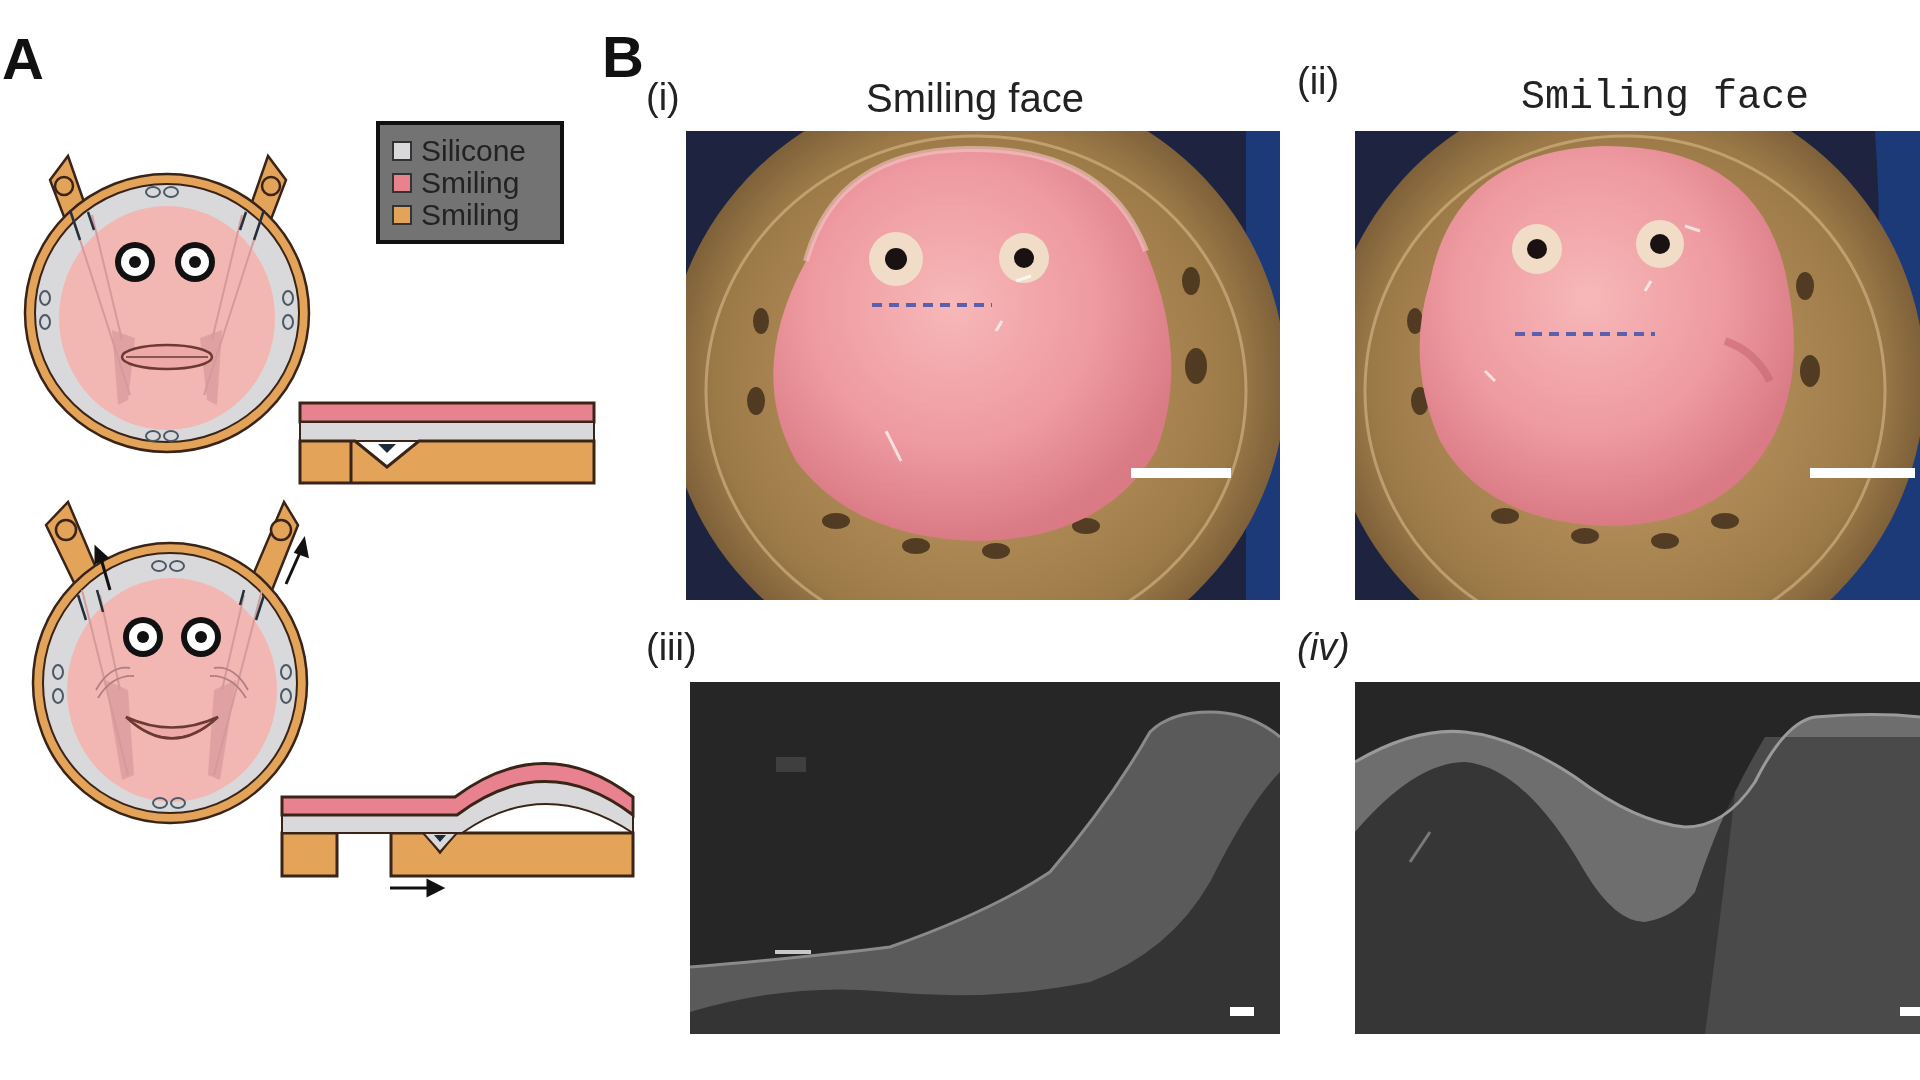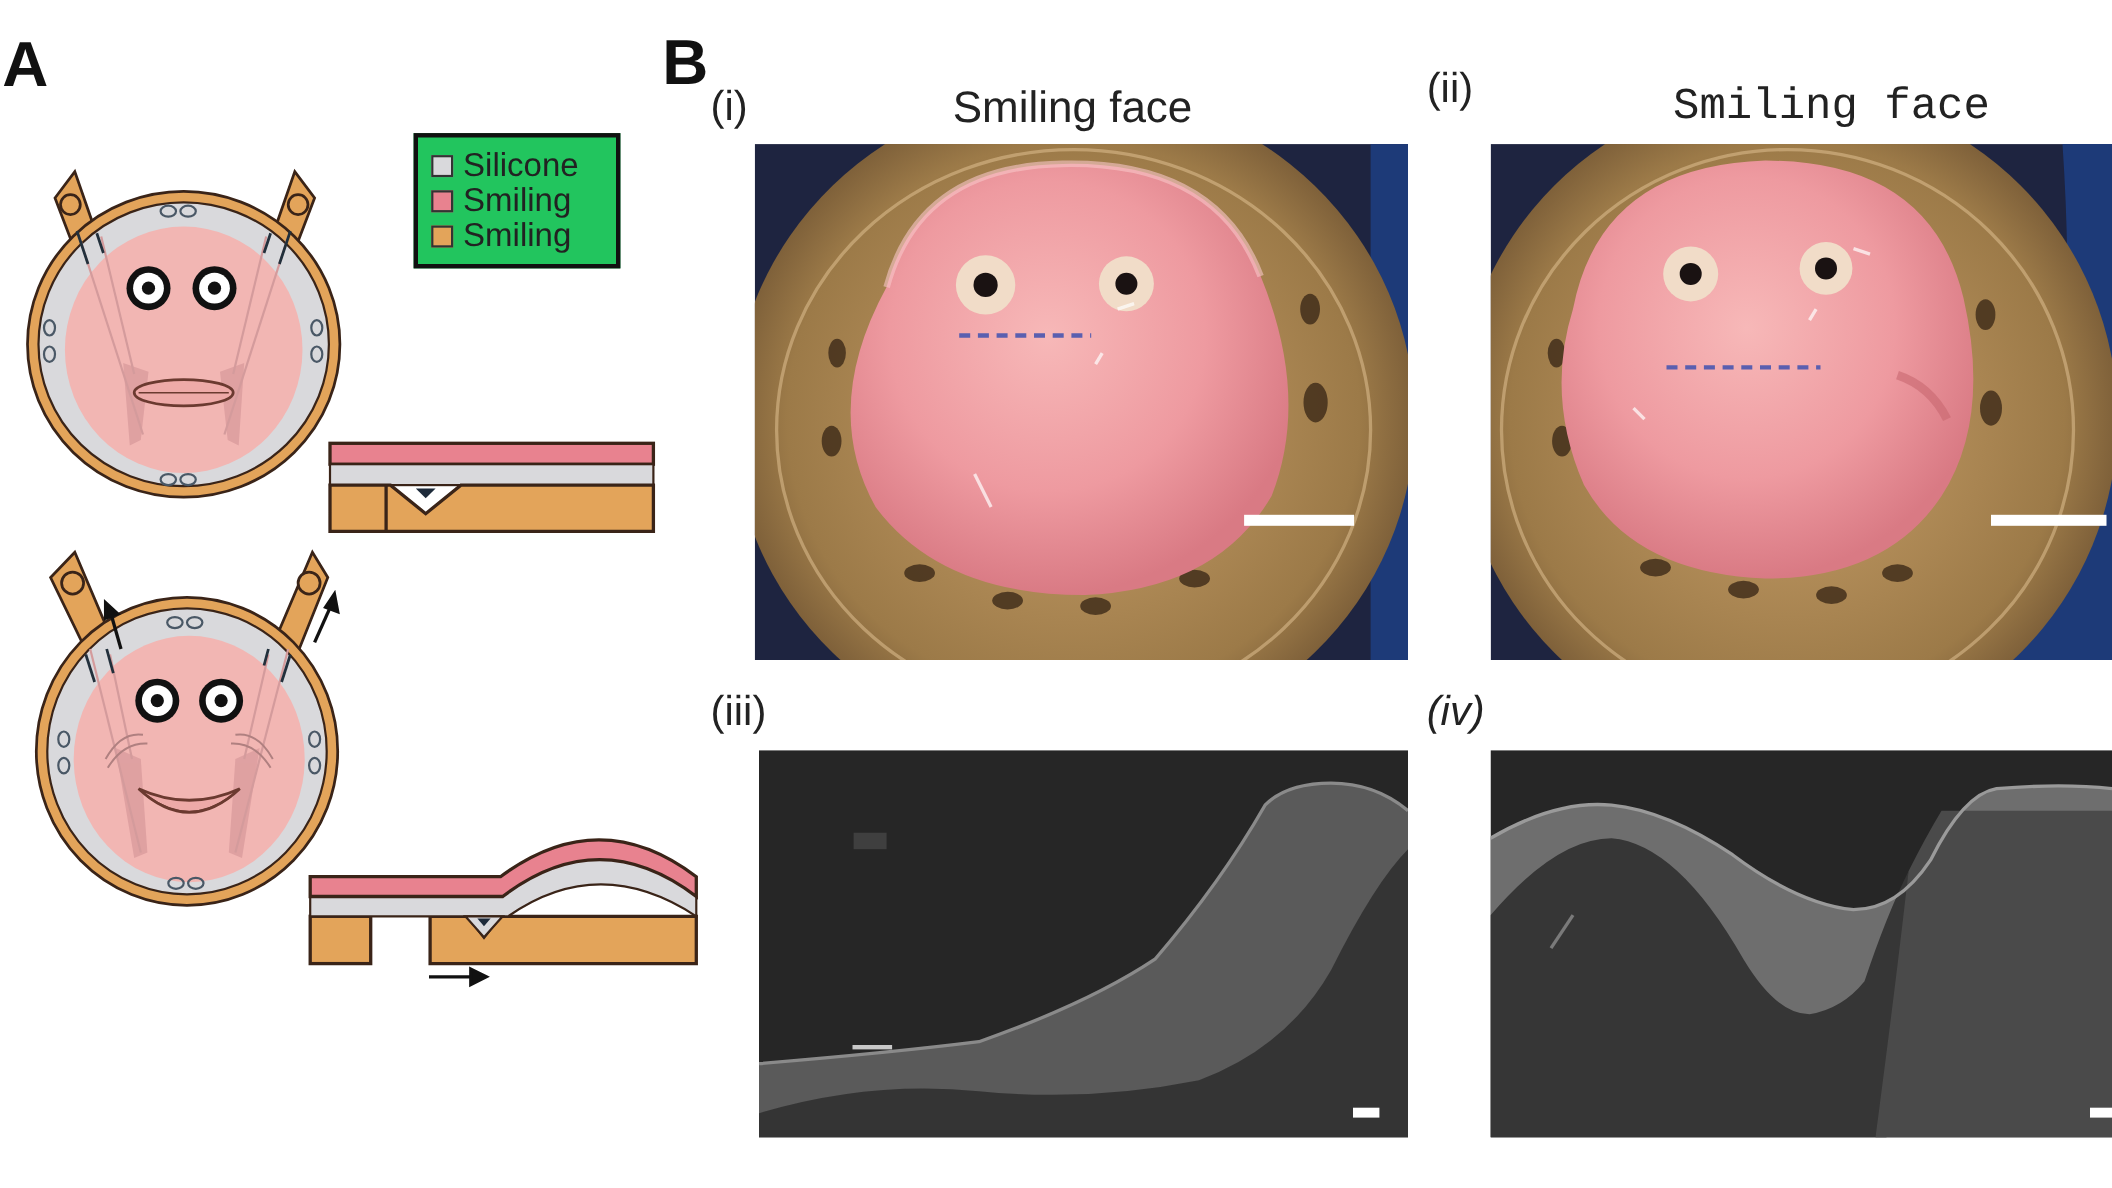--- a/index.html
+++ b/index.html
@@ -2,21 +2,21 @@
 <html><head>
 <meta charset="utf-8">
 <style>
   html, body { margin: 0; padding: 0; background: #ffffff; }
   body { width: 1920px; height: 1080px; position: relative; overflow: hidden;
          font-family: "Liberation Sans", "DejaVu Sans", sans-serif; color: #111; }
   .abs { position: absolute; }
   .panel-letter { font-weight: bold; font-size: 58px; line-height: 1; color: #111; }
   .sub-label { font-size: 38px; line-height: 1; color: #222; }
   .col-title { font-size: 40px; line-height: 1; color: #222; text-align: center; white-space: nowrap; }
-  .legend { border: 4px solid #111; background: #22c55e; padding: 10px 12px 8px 12px; box-sizing: border-box; }
+  .legend { border: 4px solid #111; background: #737373; padding: 10px 12px 8px 12px; box-sizing: border-box; }
   .legend-row { display: flex; align-items: center; height: 32px; }
   .swatch { width: 20px; height: 20px; border: 2px solid #333; margin-right: 9px; box-sizing: border-box; }
   .legend-label { font-size: 30px; color: #222; line-height: 1; }
   .photo { overflow: hidden; }
   .photo svg, .oct svg, .schem svg { display: block; }
 </style>
 </head>
 <body>
 
 <div class="abs panel-letter" style="left:2px; top:30px;">A</div>

